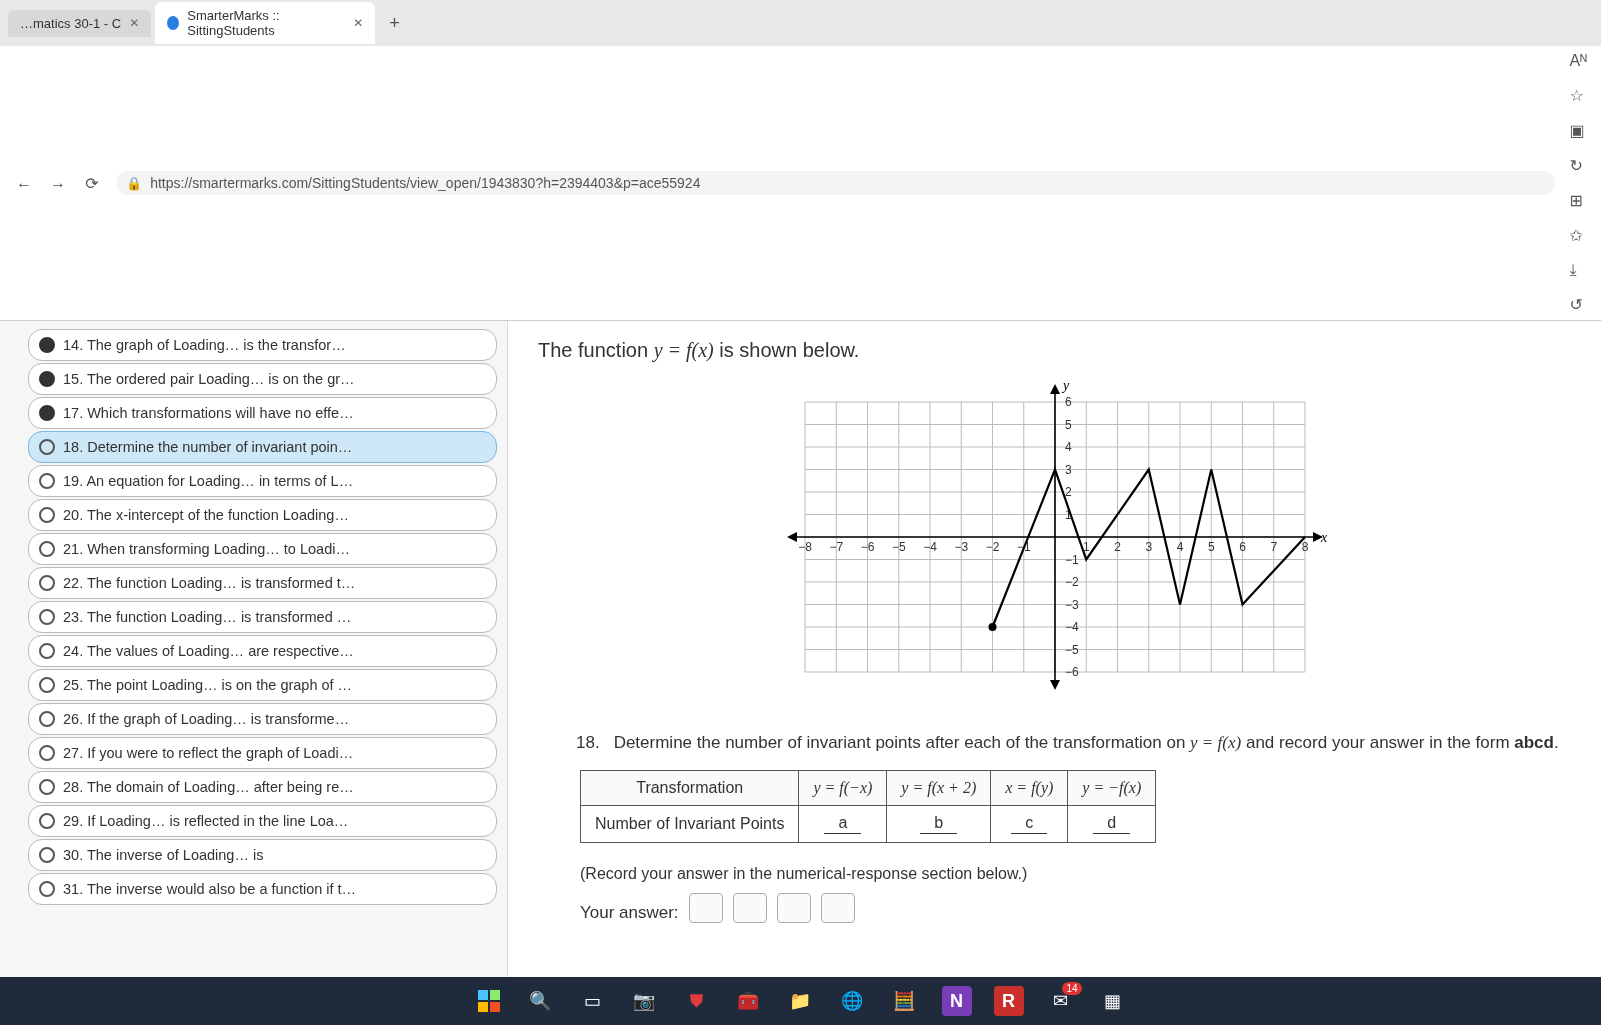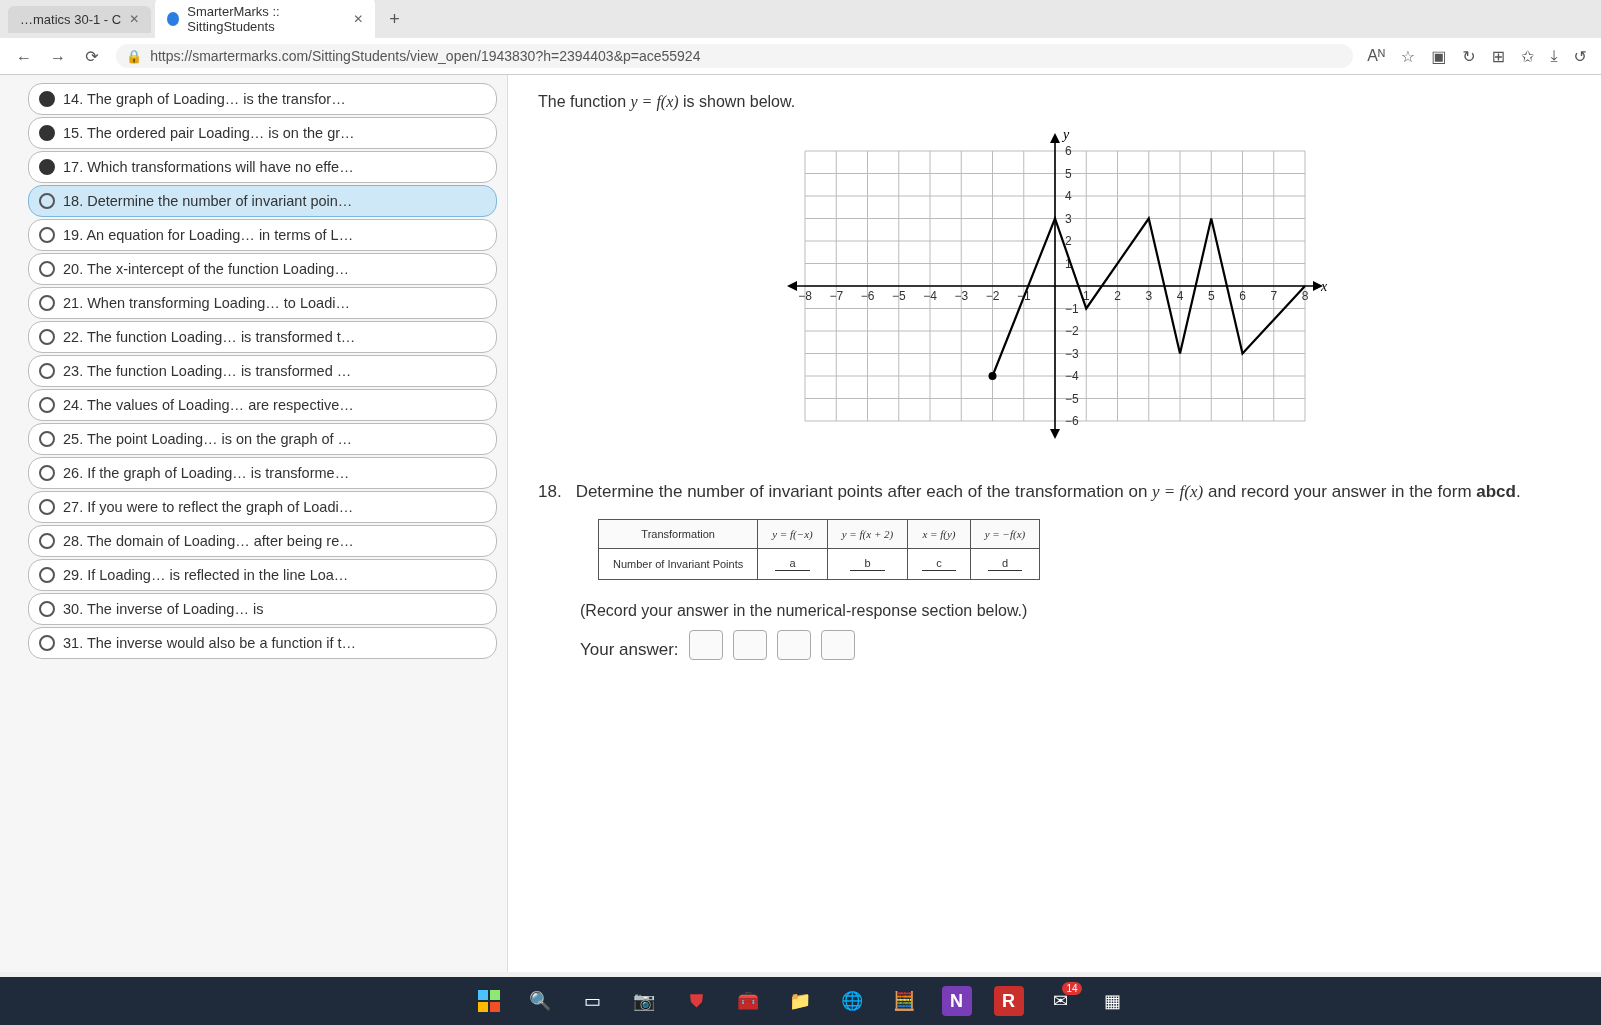--- a/index.html
+++ b/index.html
@@ -12,21 +12,21 @@
 }
 
 
 .browser-chrome {
   background: #e8e8e8;
   border-bottom: 1px solid #ccc;
 }
 .tab-bar {
   display: flex;
   align-items: center;
-  height: 38px;
+  height: 46px;
   padding: 0 8px;
   gap: 4px;
 }
 .browser-tab {
   display: flex;
   align-items: center;
   padding: 6px 12px;
   background: #d8d8d8;
   border-radius: 6px 6px 0 0;
   font-size: 13px;
@@ -61,21 +61,21 @@
   display: flex;
   align-items: center;
   gap: 8px;
   padding: 4px 10px;
   background: #f4f4f4;
   border-radius: 16px;
   font-size: 14px;
   color: #555;
 }
 .lock-icon { font-size: 13px; color: #777; }
-.toolbar-icons { display:flex; gap:16px; color:#555; font-size:16px; }
+.toolbar-icons { display:flex; gap:16px; color:#555; font-size:16px;flex-direction:column; }
 .toolbar-icons span { cursor: pointer; }
 
 
 .content {
   display: flex;
   height: calc(100% - 80px - 48px);
   background: #fff;
 }
 
 
@@ -115,47 +115,47 @@
 }
 .q-bullet.filled { background: #333; border-color: #333; }
 
 
 .main-panel {
   flex: 1;
   padding: 18px 30px;
   overflow-y: auto;
   color: #333;
 }
-.fn-statement { font-size: 16px; margin-bottom: 10px; }
+.fn-statement { font-size: 20px; margin-bottom: 10px; }
 .mathi { font-style: italic; font-family: Georgia, 'Times New Roman', serif; }
 
 
 .graph-wrap {
   display:flex;
   justify-content:center;
   margin: 10px 0 28px 0;
 }
 svg.graph { width: 560px; height: 330px; }
 .grid line { stroke: #bbb; stroke-width: 1; }
 .axis line { stroke: #000; stroke-width: 1.6; }
 .axis-arrow { fill: #000; }
 .tick text { font-size: 12px; fill:#333; font-family: Arial; }
 .plot { stroke: #000; stroke-width: 2.2; fill: none; }
 .plot-dot { fill: #000; }
 .axis-label { font-size: 14px; font-style: italic; fill:#000; font-family: Georgia,serif;}
 
 
-.q-block { display:flex; gap:14px; font-size:17px; line-height:1.5; margin-bottom:14px; }
+.q-block { display:flex; gap:14px; font-size:17px; line-height:1.5; margin-bottom:14px;margin-left:38px; }
 .q-num { font-weight: 500; }
 
 
 table.transform {
   border-collapse: collapse;
-  margin-left: 60px;
-  font-size: 11px;
+  margin-left: 42px;
+  font-size: 16px;
 }
 table.transform th, table.transform td {
   border: 1px solid #555;
   padding: 8px 14px;
   text-align: center;
   vertical-align: middle;
   font-weight: normal;
 }
 table.transform th { background: #fafafa; }
 .blank-letter {

